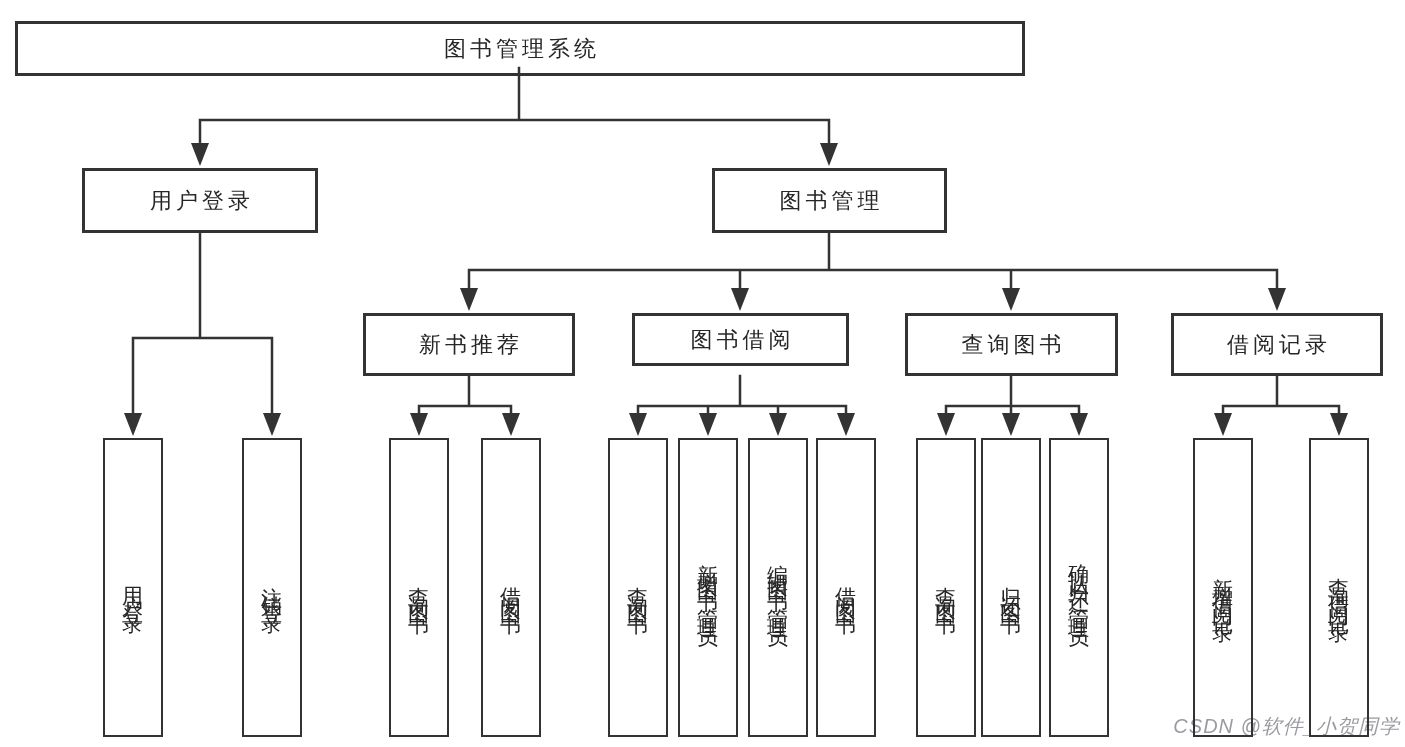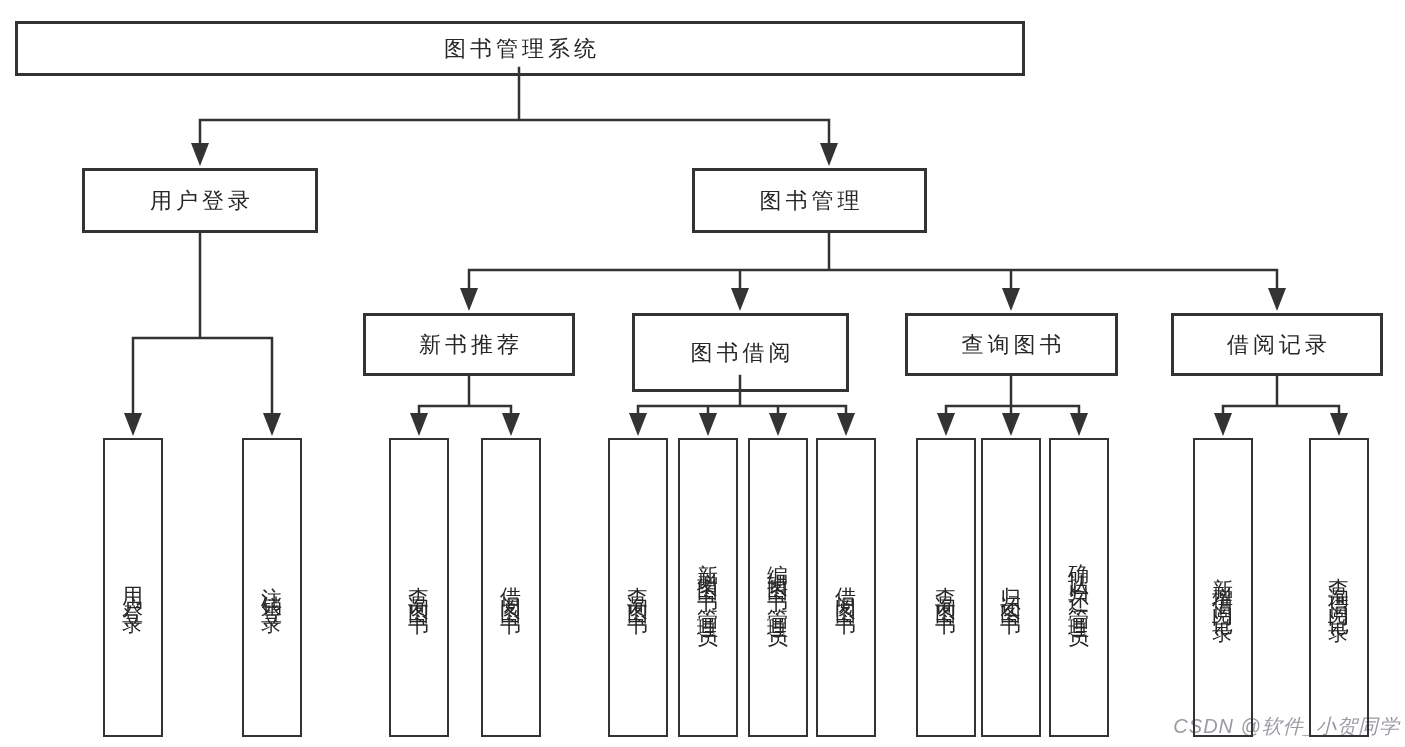--- a/index.html
+++ b/index.html
@@ -73,28 +73,28 @@
     <polygon points="1330,413 1348,413 1339,436"></polygon>
   </svg>
 
   <div class="node hnode" style="left:15px; top:13px; width:1010px; height:55px;margin-top:8px;">
     <span class="lbl">图书管理系统</span>
   </div>
 
   <div class="node hnode" style="left:82px; top:168px; width:236px; height:65px;">
     <span class="lbl">用户登录</span>
   </div>
-  <div class="node hnode" style="left:692px; top:168px; width:235px; height:65px;">
+  <div class="node hnode" style="left:712px; top:168px; width:235px; height:65px;">
     <span class="lbl">图书管理</span>
   </div>
 
   <div class="node hnode" style="left:363px; top:313px; width:212px; height:63px;">
     <span class="lbl">新书推荐</span>
   </div>
-  <div class="node hnode" style="left:632px; top:313px; width:217px; height:79px;">
+  <div class="node hnode" style="left:632px; top:313px; width:217px; height:53px;">
     <span class="lbl">图书借阅</span>
   </div>
   <div class="node hnode" style="left:905px; top:313px; width:213px; height:63px;">
     <span class="lbl">查询图书</span>
   </div>
   <div class="node hnode" style="left:1171px; top:313px; width:212px; height:63px;">
     <span class="lbl">借阅记录</span>
   </div>
 
   <div class="node vnode" style="left:103px; top:438px; width:60px; height:299px;">

